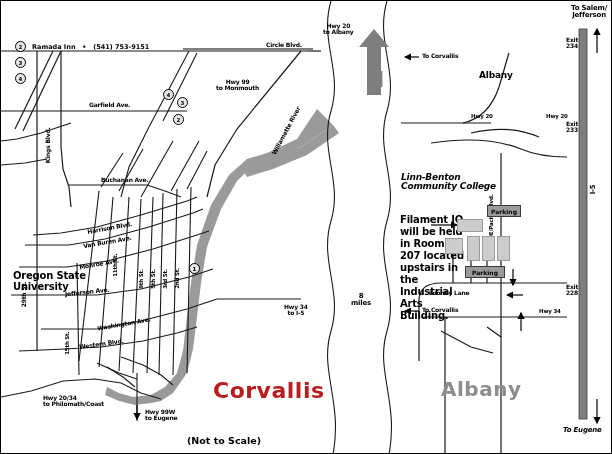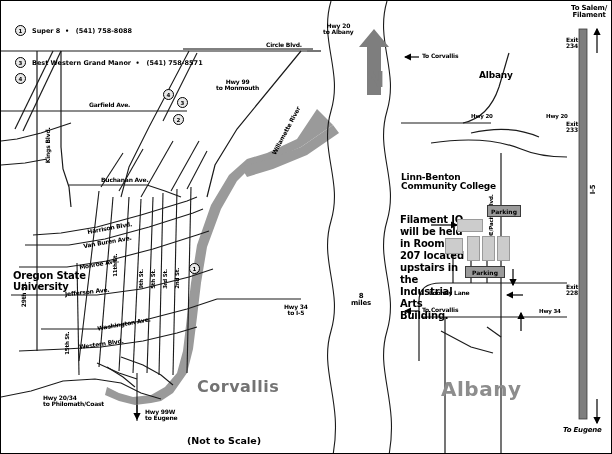--- a/index.html
+++ b/index.html
@@ -180,27 +180,26 @@
       <path d="M430,224 L456,224" marker-end="url(#arr)"></path>
 
       <path d="M136,404 L136,418" marker-end="url(#arr)"></path>
 
       <path d="M520,330 L520,312" marker-end="url(#arr)"></path>
 
       <path d="M182,48 L312,48" stroke-width="1"></path>
     </g>
   </svg>
 
-  <div class="legend-row" style="left:14px;top:24px;">
-    <div class="badge">1</div>
-    <div class="legend-text">Super 8  •   (541) 758-8088</div>
+  <div class="legend-row" style="left:14px;top:40px;">
+    <div class="badge">2</div>
+    <div class="legend-text">Ramada Inn   •   (541) 753-9151</div>
   </div>
   <div class="legend-row" style="left:14px;top:56px;">
     <div class="badge">3</div>
-    <div class="legend-text">Best Western Grand Manor  •   (541) 758-8571</div>
   </div>
   <div class="legend-row" style="left:14px;top:72px;">
     <div class="badge">4</div>
   </div>
 
   <div class="mkr" style="left:162px;top:88px;">4</div>
   <div class="mkr" style="left:176px;top:96px;">3</div>
   <div class="mkr" style="left:172px;top:113px;">2</div>
   <div class="mkr" style="left:188px;top:262px;">1</div>
 
@@ -253,27 +252,27 @@
   <div class="lbl s55" style="left:538px;top:308px;">Hwy 34</div>
 
   <div class="lbl s6 ctr" style="left:565px;top:36px;">Exit
 234</div>
   <div class="lbl s6 ctr" style="left:565px;top:120px;">Exit
 233</div>
   <div class="lbl s6 ctr" style="left:565px;top:283px;">Exit
 228</div>
 
   <div class="lbl s7 ctr" style="left:570px;top:4px;">To Salem/
-Filament</div>
+Jefferson</div>
   <div class="lbl s7" style="left:562px;top:426px;font-style:italic;">To Eugene</div>
 
   <div class="lbl s7 rot90" style="left:596px;top:186px;">I-5</div>
   <div class="lbl s55 rot90" style="left:494px;top:250px;">Hwy 99E/Pacific Blvd.</div>
 
-  <div class="lbl s9" style="left:400px;top:172px;">Linn-Benton
+  <div class="lbl s9" style="left:400px;top:172px;font-style:italic;">Linn-Benton
 Community College</div>
   <div class="lbl s65" style="left:399px;top:213px;line-height:1.2;">Filament IO
 will be held
 in Room IA-
 207 located
 upstairs in
 the
 Industrial
 Arts
 Building.</div>
@@ -282,18 +281,18 @@
   <div class="bldg" style="left:444px;top:237px;width:18px;height:16px;"></div>
   <div class="bldg" style="left:466px;top:235px;width:13px;height:25px;"></div>
   <div class="bldg" style="left:481px;top:235px;width:13px;height:25px;"></div>
   <div class="bldg" style="left:496px;top:235px;width:13px;height:25px;"></div>
 
   <div class="parkbox" style="left:486px;top:204px;width:34px;height:12px;">Parking</div>
   <div class="parkbox" style="left:464px;top:265px;width:40px;height:12px;">Parking</div>
 
   <div class="lbl s6" style="left:428px;top:289px;">Looney Lane</div>
 
-  <div class="city lbl" style="left:196px;top:378px;color:#737373;font-size:16px;">Corvallis</div>
+  <div class="city lbl" style="left:212px;top:378px;color:#b91c1c;font-size:22px;">Corvallis</div>
   <div class="city lbl" style="left:440px;top:378px;color:#8d8d8d;font-size:20px;">Albany</div>
 
   <div class="title" style="left:186px;top:434px;">(Not to Scale)</div>
 
 </div>
 
 </body></html>

